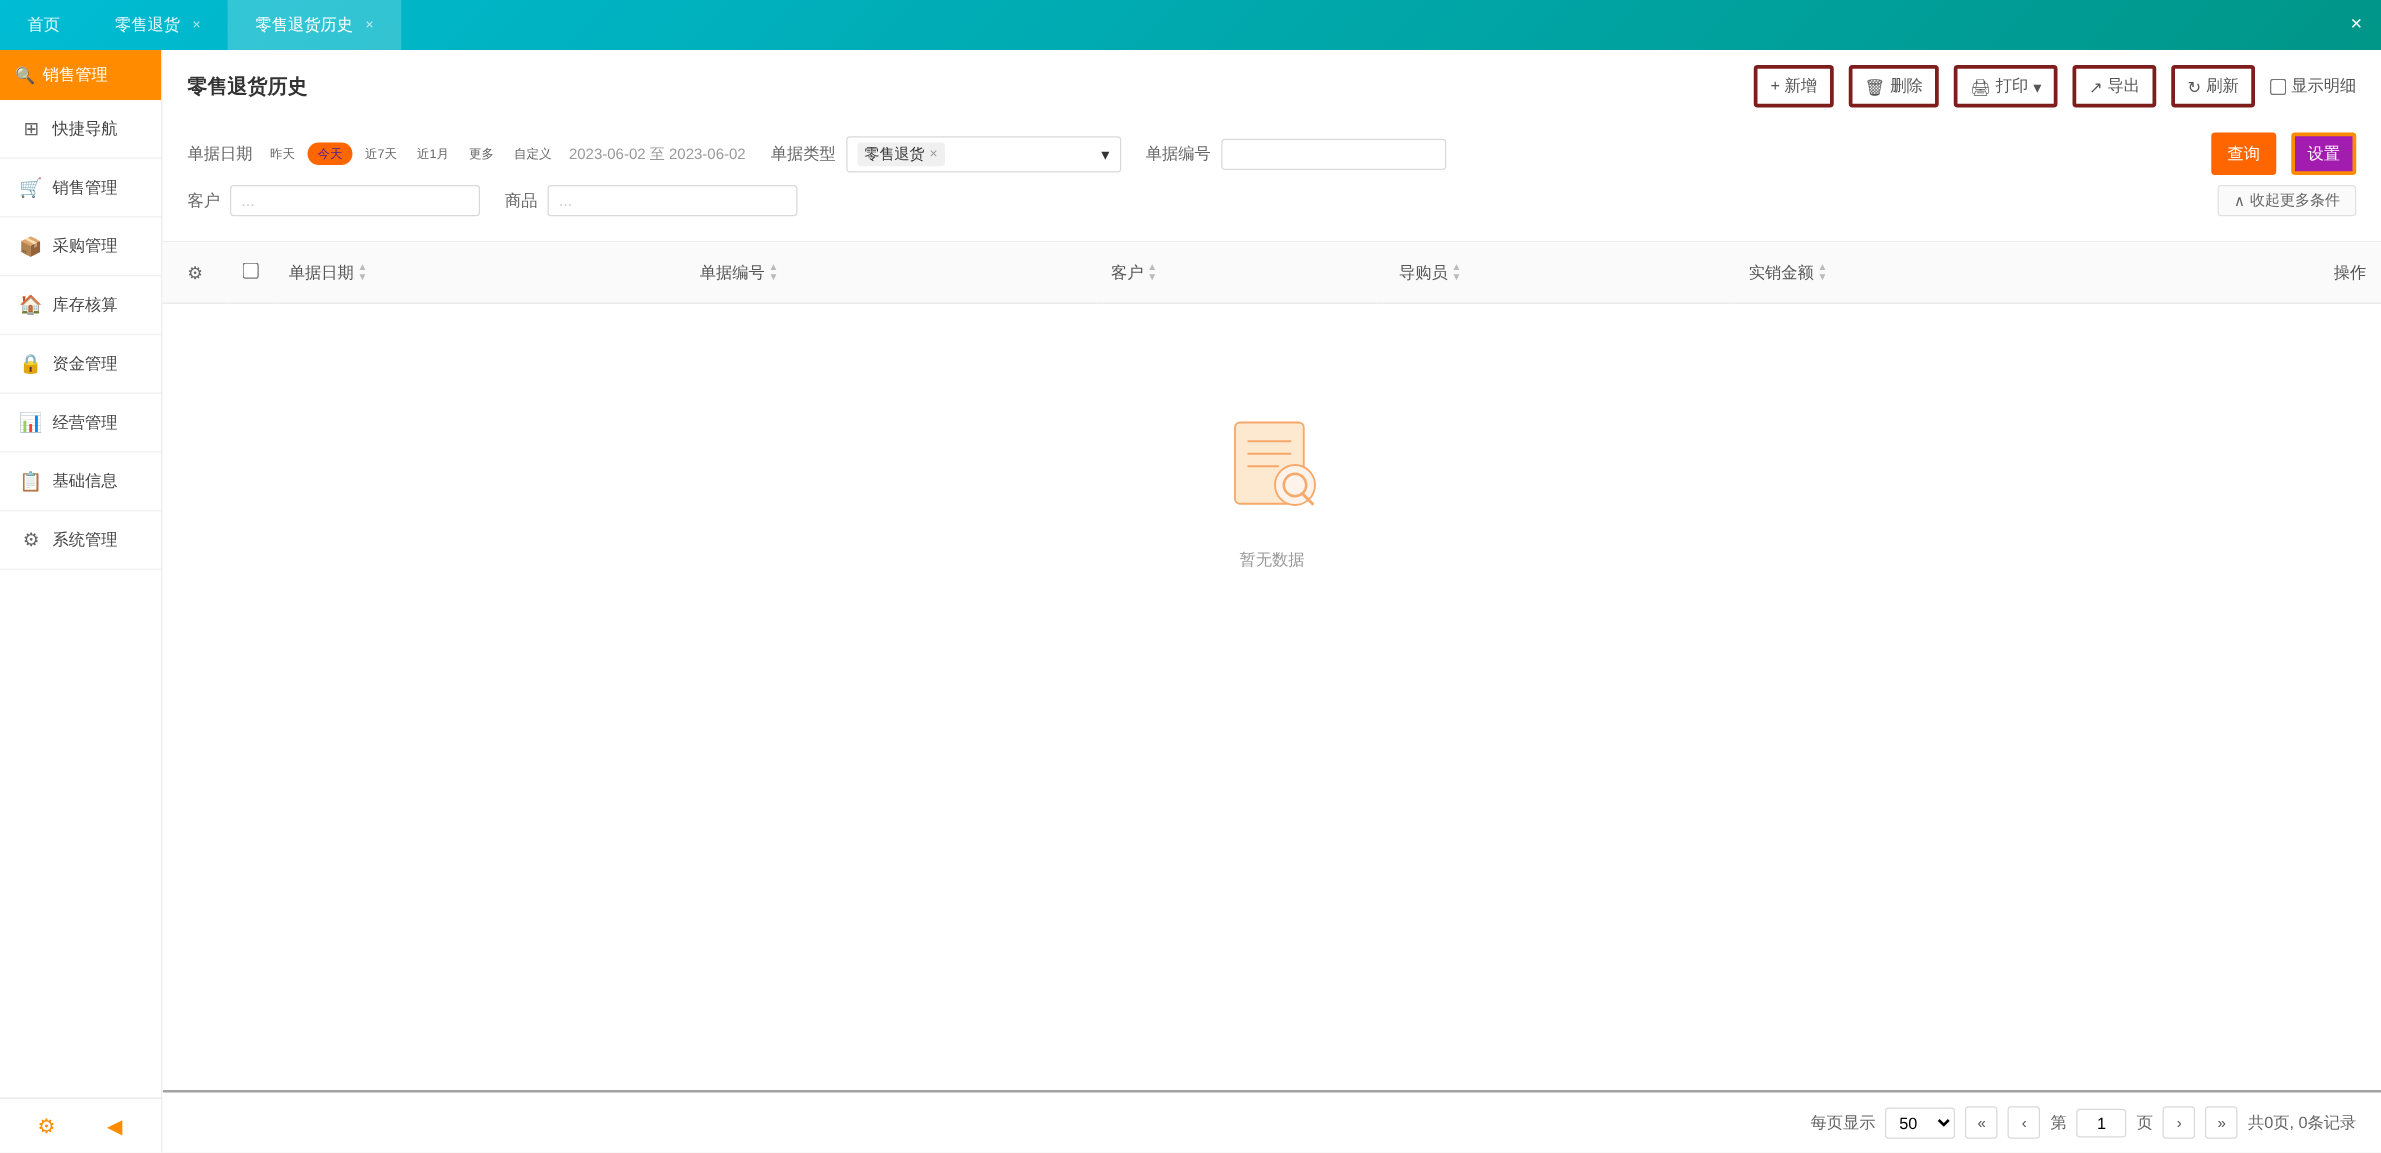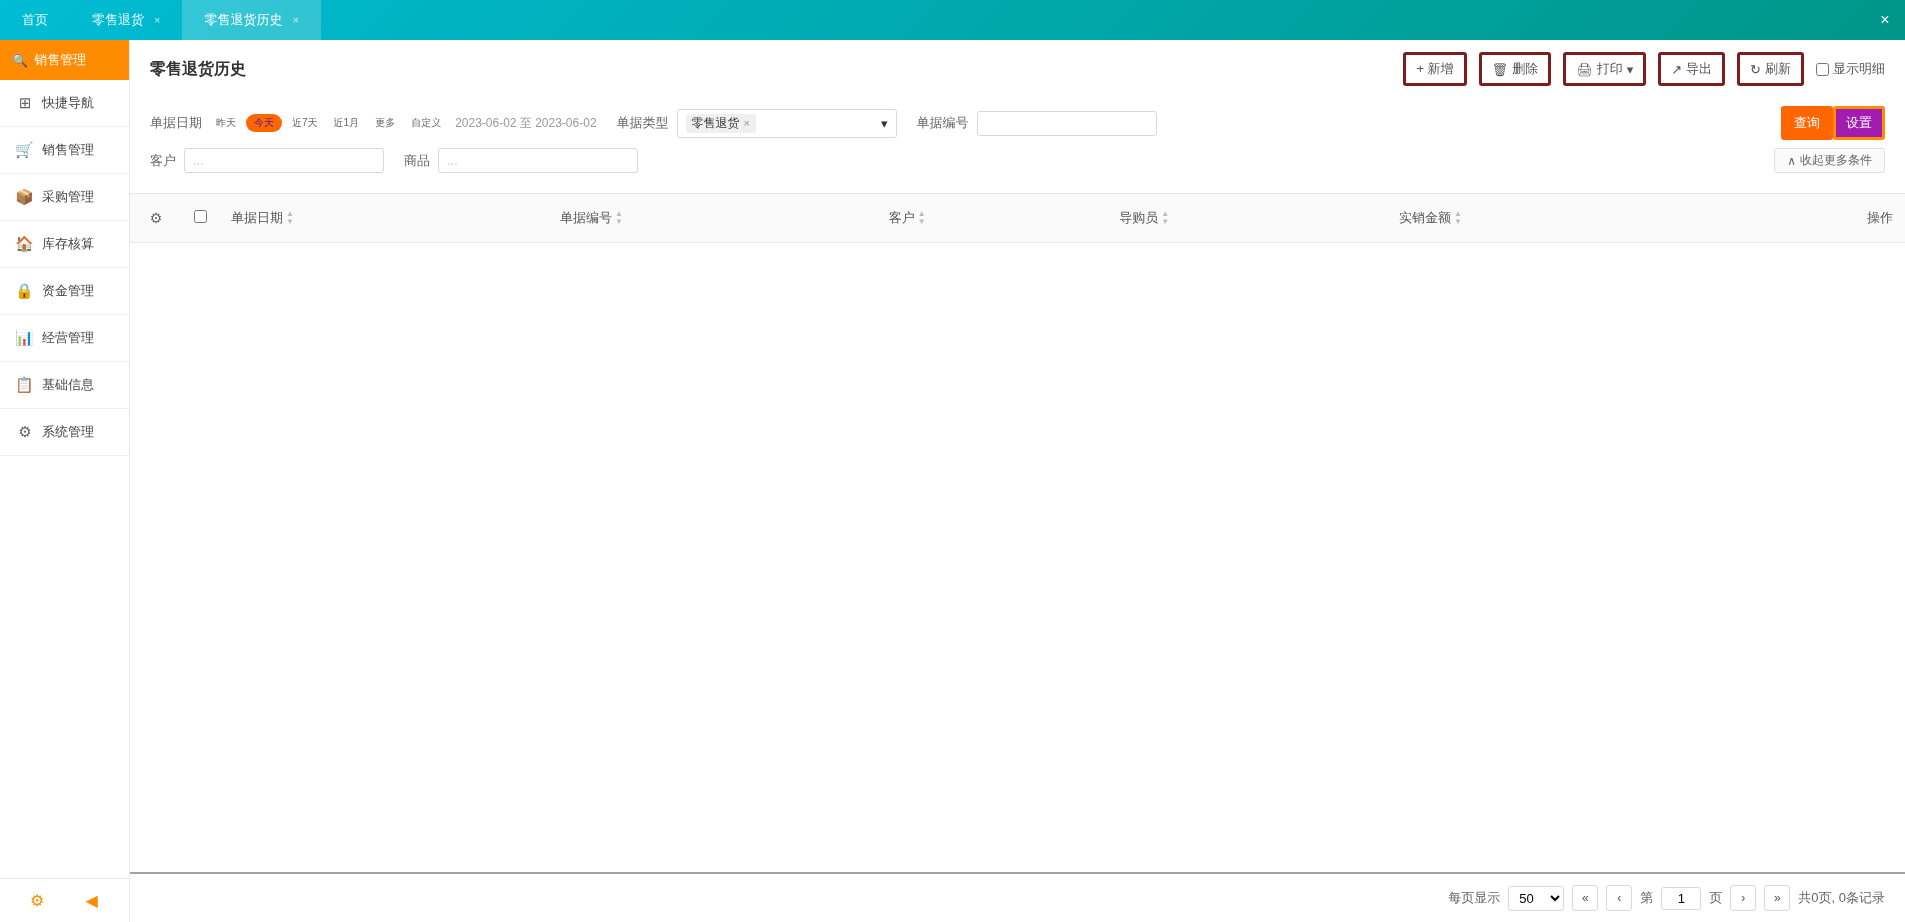--- a/index.html
+++ b/index.html
@@ -513,21 +513,21 @@
               </div>
               <span>▾</span>
             </div>
           </div>
 
           <div class="filter-item">
             <span class="filter-label">单据编号</span>
             <input class="filter-input" type="text" style="">
           </div>
 
-          <div style="margin-left:auto; display:flex; gap:0;">
+          <div style="margin-left:auto; display:flex; gap:12px;">
             <button class="action-btn primary">查询</button>
             <button class="action-btn setting">设置</button>
           </div>
         </div>
 
         <div class="filter-row" style="padding-top:0;">
 
           <div class="filter-item">
             <span class="filter-label">客户</span>
             <div class="filter-select">
@@ -595,20 +595,32 @@
               </th>
               <th style="text-align:right;">
                 <span>操作</span>
               </th>
             </tr>
           </thead>
           <tbody>
           </tbody>
         </table>
 
+        <div class="empty-state">
+          <svg class="empty-icon" viewBox="0 0 100 100" xmlns="http://www.w3.org/2000/svg">
+            <rect x="20" y="15" width="55" height="65" rx="4" fill="#fde8d0" stroke="#f5a96a" stroke-width="1.5"></rect>
+            <line x1="30" y1="30" x2="65" y2="30" stroke="#f5a96a" stroke-width="1.5"></line>
+            <line x1="30" y1="40" x2="65" y2="40" stroke="#f5a96a" stroke-width="1.5"></line>
+            <line x1="30" y1="50" x2="55" y2="50" stroke="#f5a96a" stroke-width="1.5"></line>
+            <circle cx="68" cy="65" r="16" fill="#fef3eb" stroke="#f5a96a" stroke-width="1.5"></circle>
+            <circle cx="68" cy="65" r="9" fill="none" stroke="#f5a96a" stroke-width="2"></circle>
+            <line x1="74" y1="72" x2="82" y2="80" stroke="#f5a96a" stroke-width="2.5" stroke-linecap="round"></line>
+          </svg>
+          <span class="empty-text">暂无数据</span>
+        </div>
       </div>
 
       <div class="table-footer">
         <span>每页显示</span>
         <select class="page-size-select">
           <option>10</option>
           <option>20</option>
           <option selected="">50</option>
           <option>100</option>
         </select>

